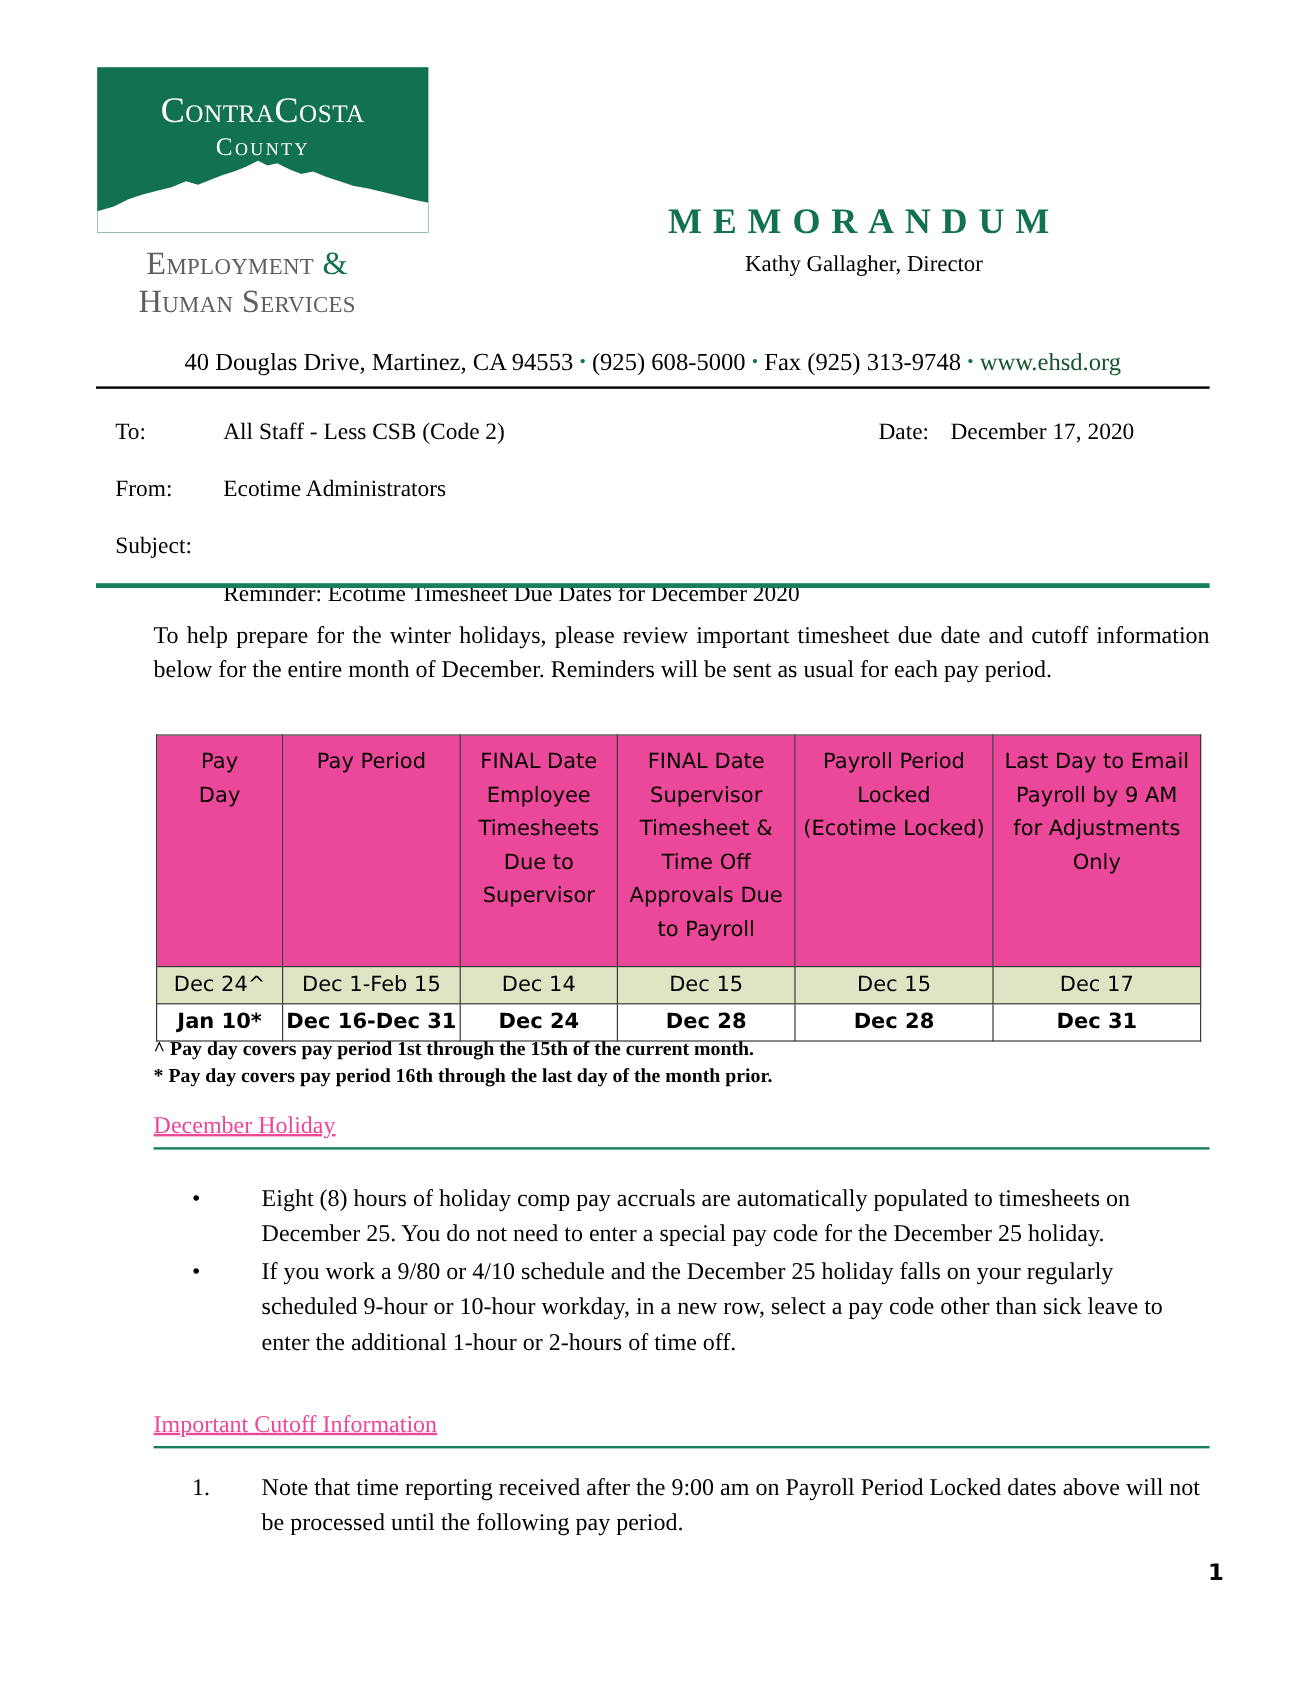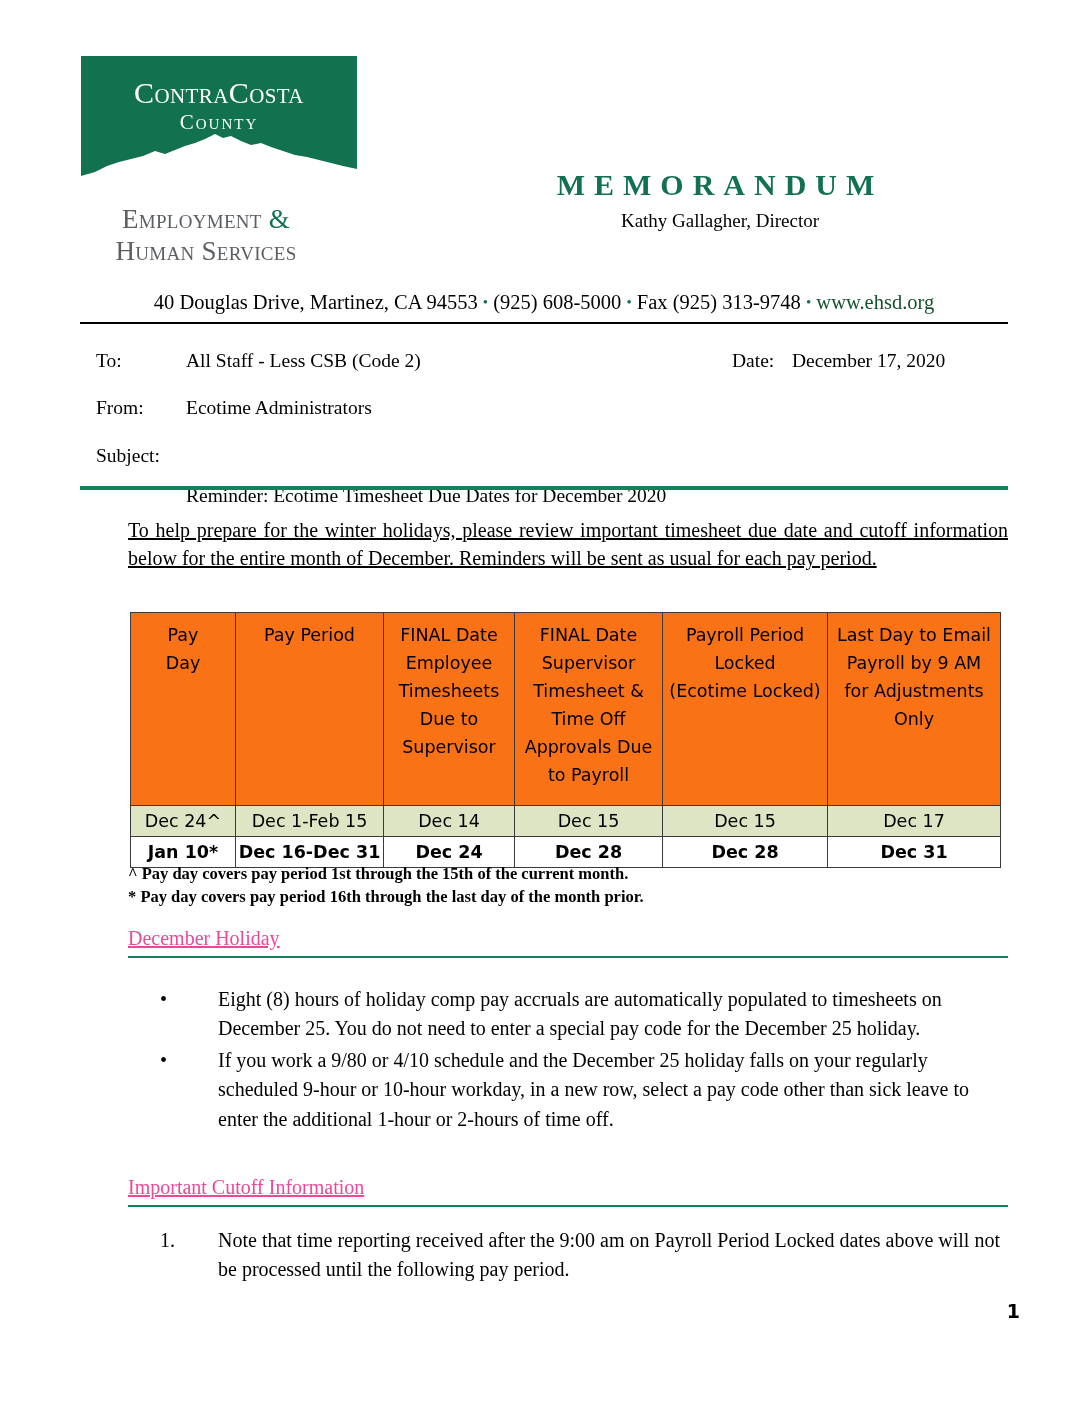--- a/index.html
+++ b/index.html
@@ -151,21 +151,20 @@
 
   
   .intro {
     position: absolute;
     left: 128px;
     top: 516px;
     width: 880px;
     font-size: 20px;
     line-height: 1.42;
     text-align: justify;
-    text-decoration: underline;
   }
 
   
   .tbl-wrap {
     position: absolute;
     left: 130px;
     top: 612px;
     width: 870px;
   }
   table.sched {
@@ -174,21 +173,21 @@
     table-layout: fixed;
     font-family: "DejaVu Sans", sans-serif;
   }
   table.sched th, table.sched td {
     border: 1px solid #3a3a3a;
     text-align: center;
     vertical-align: top;
     padding: 0;
   }
   table.sched thead th {
-    background: #f97316;
+    background: #ec4899;
     font-weight: normal;
     font-size: 17.5px;
     line-height: 1.6;
     padding: 8px 4px 6px 4px;
     height: 178px;
   }
   table.sched tr.row-green td {
     background: #dde5c4;
     font-weight: normal;
     font-size: 17.5px;

